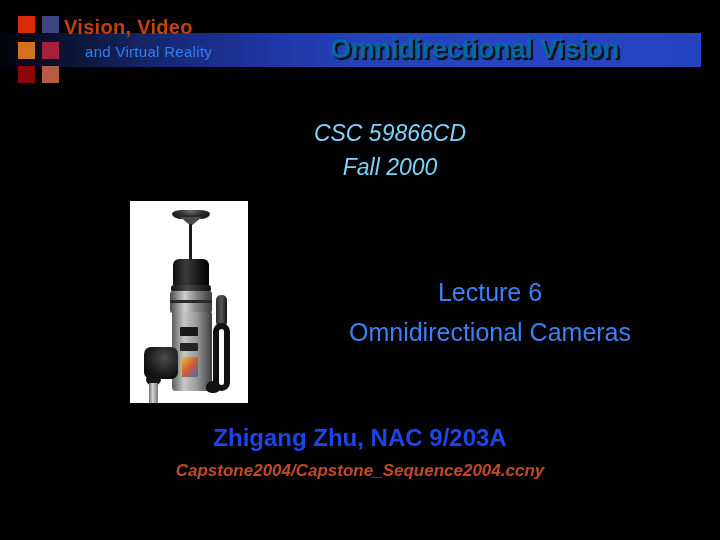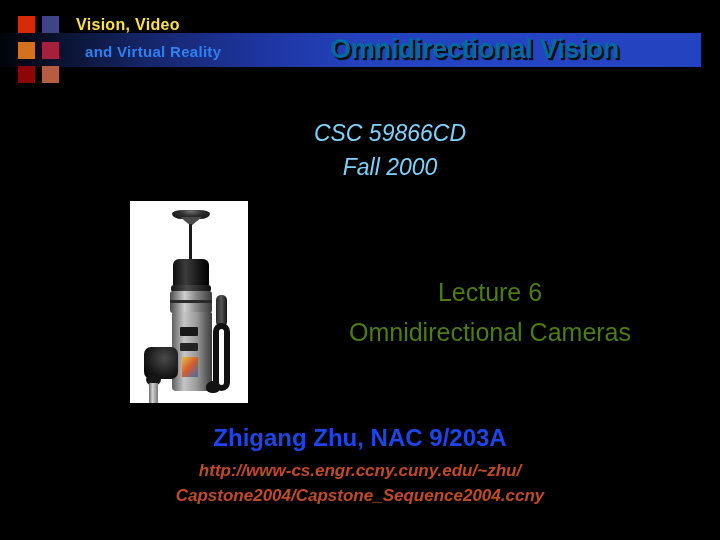--- a/index.html
+++ b/index.html
@@ -49,34 +49,34 @@
   }
   .deco-r1c1 { left: 0px;  top: 0px;  background: #d62a08; }
   .deco-r1c2 { left: 24px; top: 0px;  background: #3f4584; }
   .deco-r2c1 { left: 0px;  top: 26px; background: #d4711f; }
   .deco-r2c2 { left: 24px; top: 26px; background: #a61f3b; }
   .deco-r3c1 { left: 0px;  top: 50px; background: #8c0606; }
   .deco-r3c2 { left: 24px; top: 50px; background: #b55c42; }
 
   .logo-line1 {
     position: absolute;
-    left: 76px;
+    left: 64px;
     top: 16px;
-    font-size: 16px;
+    font-size: 20px;
     font-weight: bold;
-    color: #fde047;
+    color: #c2410c;
     letter-spacing: 0.3px;
     white-space: nowrap;
   }
   .logo-line2 {
     position: absolute;
     left: 85px;
     top: 43px;
     font-size: 15px;
-    font-weight: bold;
+    font-weight: normal;
     color: #2f80f0;
     letter-spacing: 0.3px;
     white-space: nowrap;
   }
 
   .slide-title {
     position: absolute;
     left: 330px;
     top: 34px;
     font-size: 27px;
@@ -269,21 +269,21 @@
     border-radius: 50% 50% 40% 40%;
   }
 
   
   .lecture-block {
     position: absolute;
     left: 290px;
     top: 272px;
     width: 400px;
     text-align: center;
-    color: #4d7c0f;
+    color: #3b82f6;
     font-size: 25px;
     line-height: 40px;
     white-space: nowrap;
   }
 
   
   .author-name {
     position: absolute;
     left: 60px;
     top: 424px;
@@ -356,17 +356,16 @@
     </div>
   </div>
 
   <div class="lecture-block">
     <div>Lecture 6</div>
     <div>Omnidirectional Cameras</div>
   </div>
 
   <div class="author-name">Zhigang Zhu, NAC 9/203A</div>
   <div class="author-url">
-    <div>http://www-cs.engr.ccny.cuny.edu/~zhu/</div>
     <div>Capstone2004/Capstone_Sequence2004.ccny</div>
   </div>
 
 </div>
 
 </body></html>

